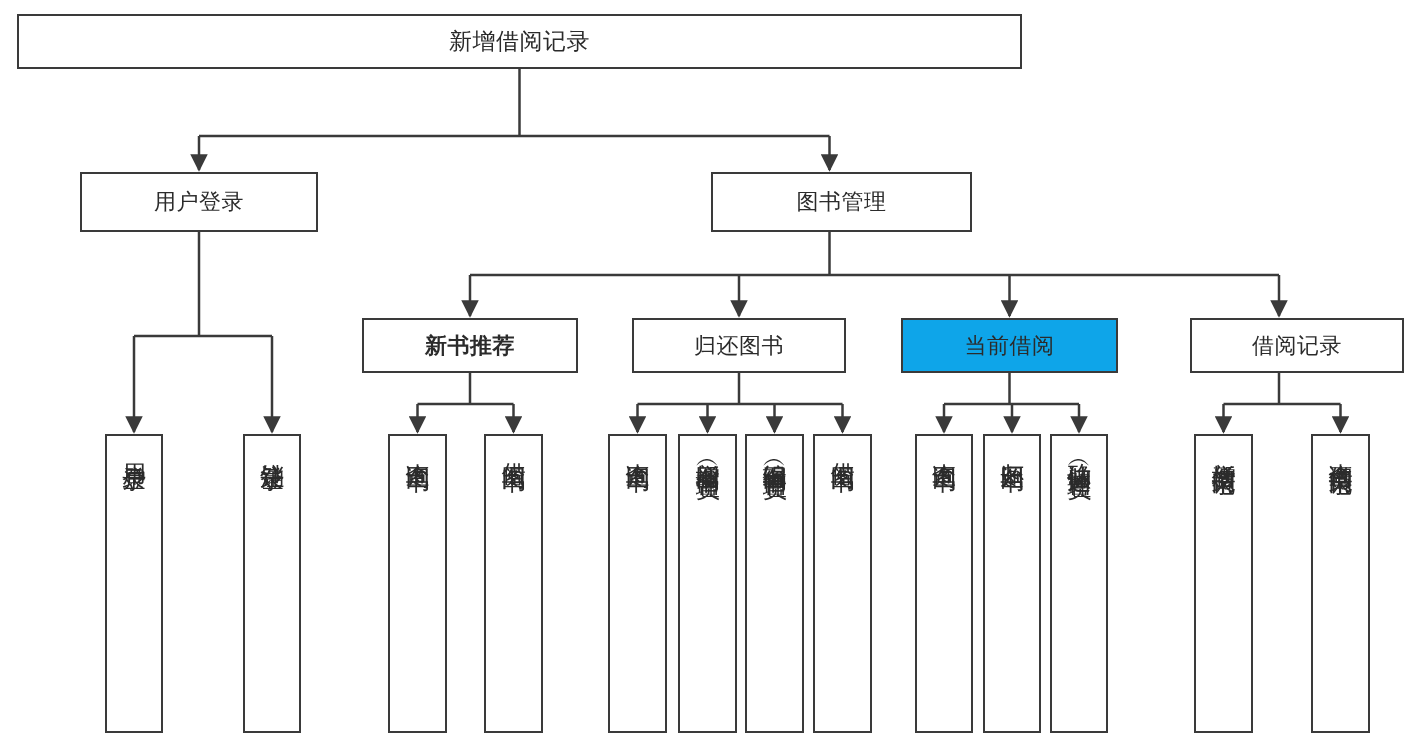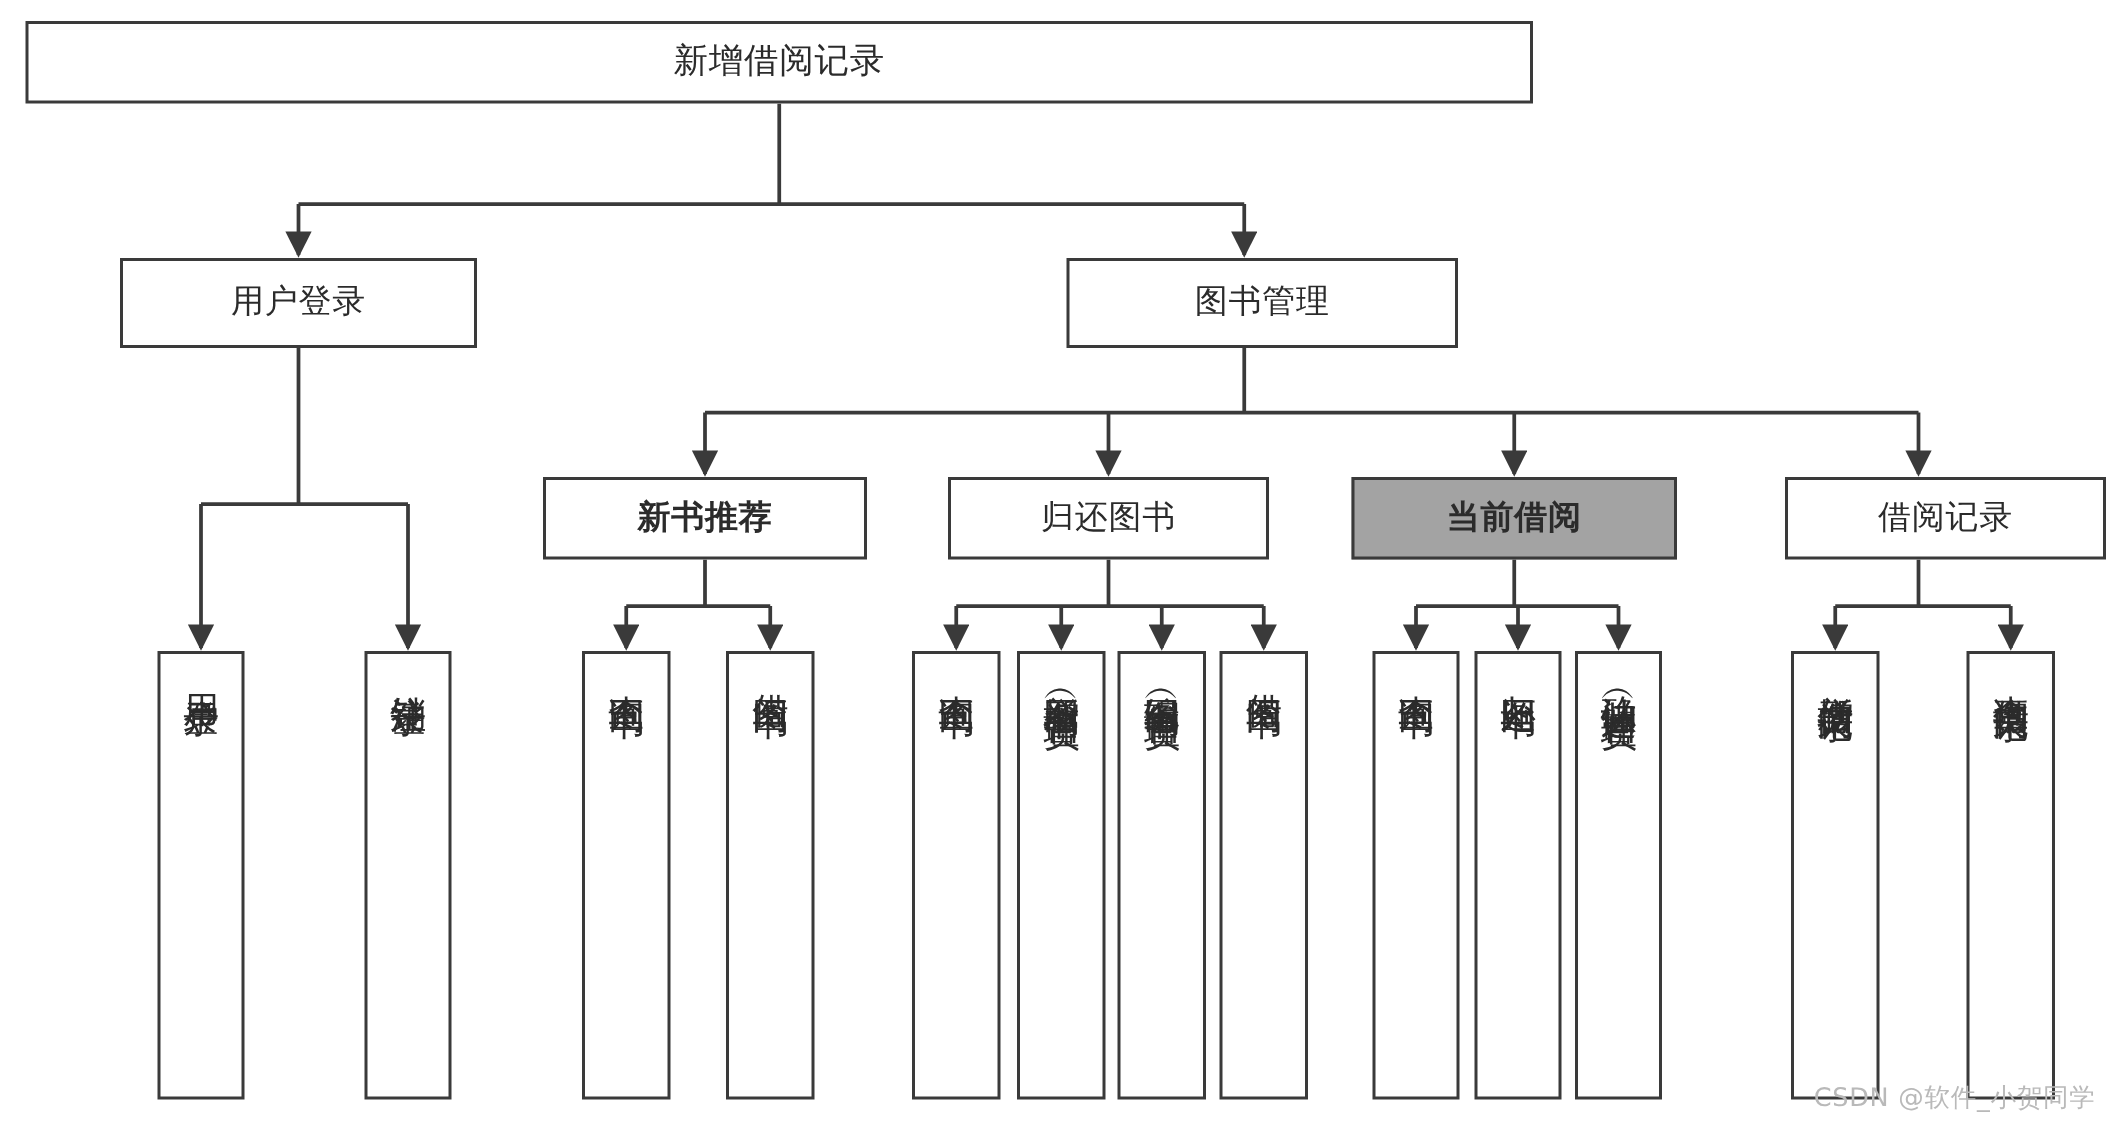--- a/index.html
+++ b/index.html
@@ -122,21 +122,21 @@
       </div>
       <div class="node horiz" style="left: 711px; top: 172px; width: 261px; height: 60px; border-color: rgb(58, 58, 58); background: rgb(255, 255, 255); color: rgb(43, 43, 43);">
         <span class="label">图书管理</span>
       </div>
       <div class="node horiz" style="left: 362px; top: 318px; width: 216px; height: 55px; border-color: rgb(58, 58, 58); background: rgb(255, 255, 255); color: rgb(43, 43, 43); font-weight: bold;">
         <span class="label">新书推荐</span>
       </div>
       <div class="node horiz" style="left: 632px; top: 318px; width: 214px; height: 55px; border-color: rgb(58, 58, 58); background: rgb(255, 255, 255); color: rgb(43, 43, 43);">
         <span class="label">归还图书</span>
       </div>
-      <div class="node horiz" style="left: 901px; top: 318px; width: 217px; height: 55px; border-color: rgb(58, 58, 58); background: #a3a3a3; color: rgb(43, 43, 43); font-weight: bold;">
+      <div class="node horiz" style="left: 901px; top: 318px; width: 217px; height: 55px; border-color: rgb(58, 58, 58); background: #0ea5e9; color: rgb(43, 43, 43);">
         <span class="label">当前借阅</span>
       </div>
       <div class="node horiz" style="left: 1172px; top: 318px; width: 214px; height: 55px; border-color: rgb(58, 58, 58); background: rgb(255, 255, 255); color: rgb(43, 43, 43); margin-left: 18px;">
         <span class="label">借阅记录</span>
       </div>
       <div class="node vert" style="left: 105px; top: 434px; width: 58px; height: 299px; border-color: rgb(58, 58, 58); background: rgb(255, 255, 255); color: rgb(43, 43, 43);">
         <span class="label">用户登录</span>
       </div>
       <div class="node vert" style="left: 243px; top: 434px; width: 58px; height: 299px; border-color: rgb(58, 58, 58); background: rgb(255, 255, 255); color: rgb(43, 43, 43);">
         <span class="label">注销登录</span>
@@ -169,14 +169,13 @@
         <span class="label">确认归还（管理员）</span>
       </div>
       <div class="node vert" style="left: 1194px; top: 434px; width: 59px; height: 299px; border-color: rgb(58, 58, 58); background: rgb(255, 255, 255); color: rgb(43, 43, 43);">
         <span class="label">新增借阅记录</span>
       </div>
       <div class="node vert" style="left: 1311px; top: 434px; width: 59px; height: 299px; border-color: rgb(58, 58, 58); background: rgb(255, 255, 255); color: rgb(43, 43, 43);">
         <span class="label">查询借阅记录</span>
       </div>
     </div>
 
-  <div id="watermark">CSDN @软件_小贺同学</div>
 </div>
 
 </body></html>

